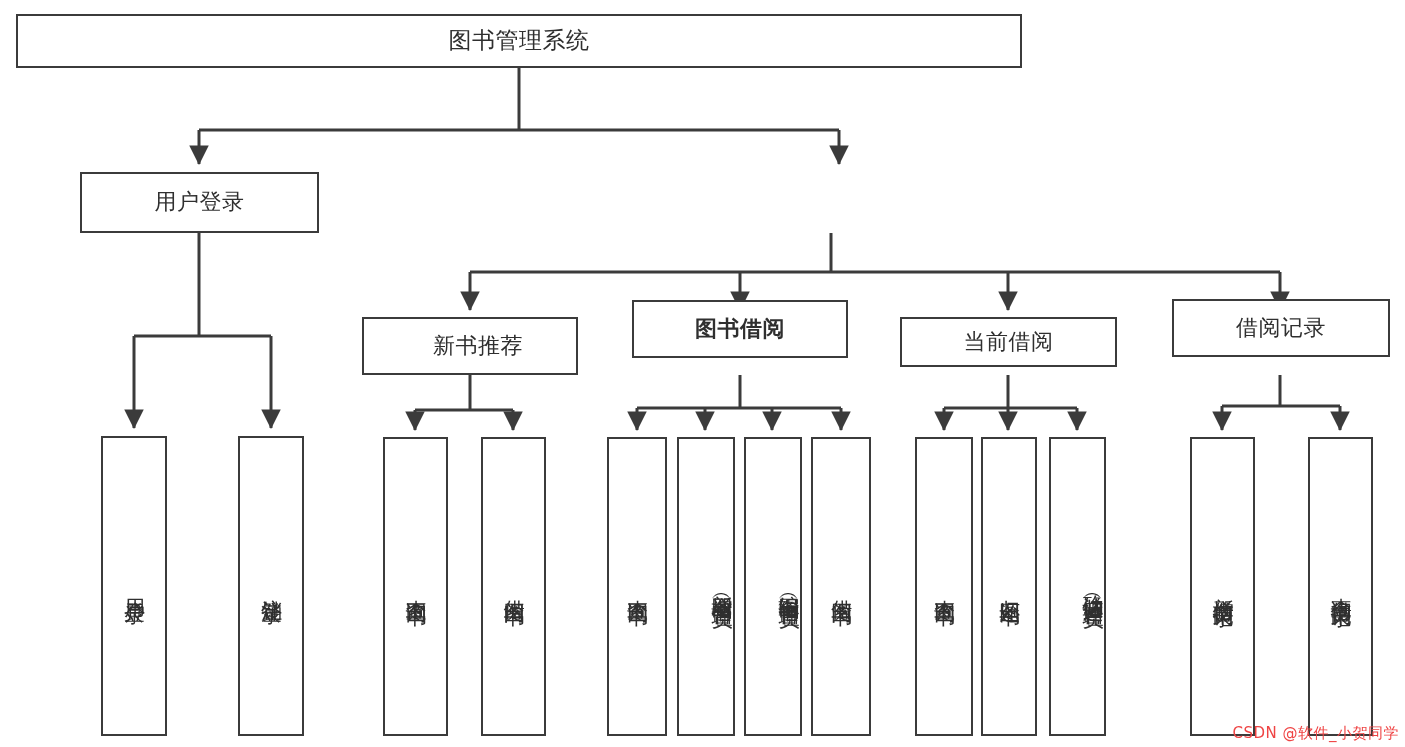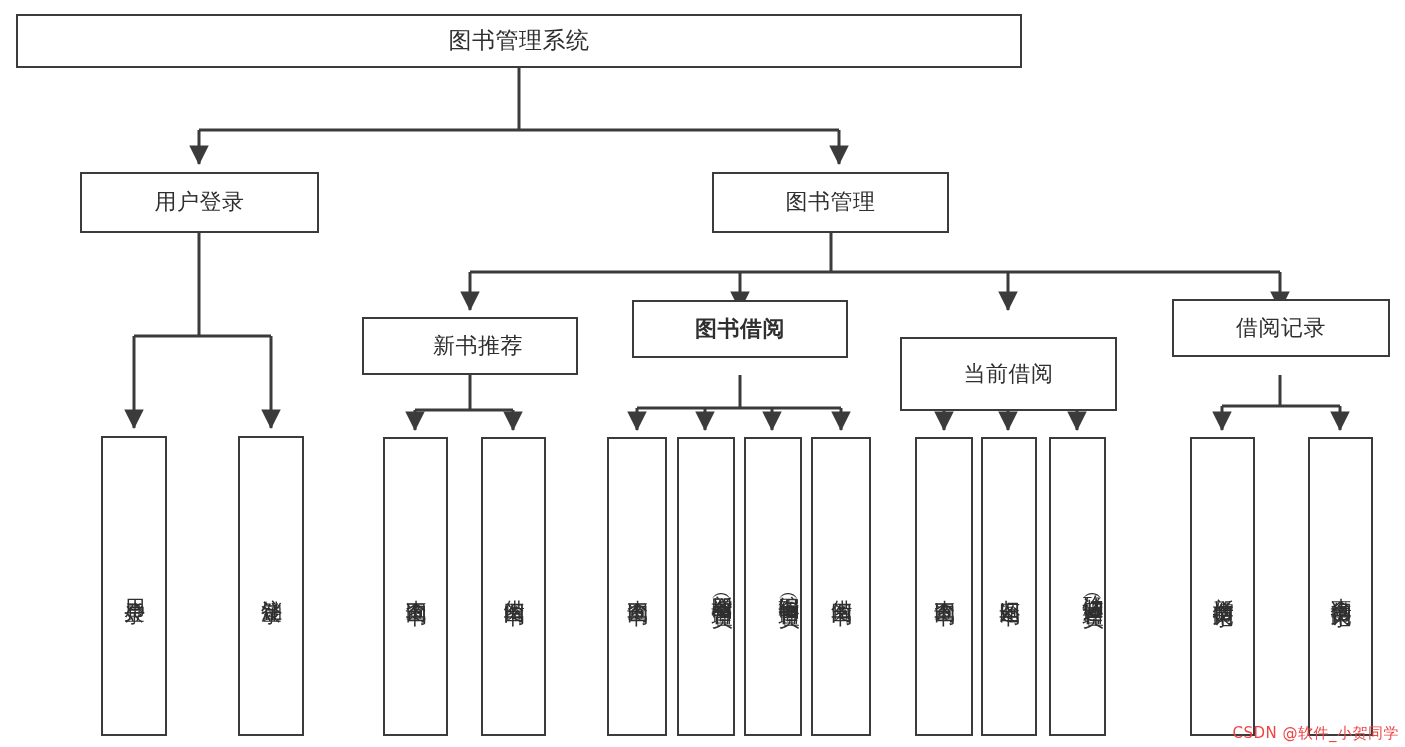--- a/index.html
+++ b/index.html
@@ -125,33 +125,30 @@
   </svg>
 
   <div class="node horiz title" style="left:16px; top:14px; width:1006px; height:54px;">
     <span class="lbl">图书管理系统</span>
   </div>
 
   <div class="node horiz" style="left:80px; top:172px; width:239px; height:61px;">
     <span class="lbl">用户登录</span>
   </div>
 
-  <div class="node horiz" style="left:712px; top:172px; width:237px; height:61px;">
-    <span class="lbl">图书管理</span>
-  </div>
 
   <div class="node horiz" style="left:362px; top:317px; width:216px; height:58px;padding-left:16px;">
     <span class="lbl">新书推荐</span>
   </div>
 
   <div class="node horiz" style="left:632px; top:300px; width:216px; height:58px;font-weight:bold;">
     <span class="lbl">图书借阅</span>
   </div>
 
-  <div class="node horiz" style="left:900px; top:317px; width:217px; height:74px;margin-top:20px;">
+  <div class="node horiz" style="left:900px; top:317px; width:217px; height:50px;">
     <span class="lbl">当前借阅</span>
   </div>
 
   <div class="node horiz" style="left:1172px; top:299px; width:218px; height:58px;">
     <span class="lbl">借阅记录</span>
   </div>
 
   <div class="node vert centered" style="left:101px; top:436px; width:66px; height:300px;">
     <span class="lbl">用户登录</span>
   </div>

